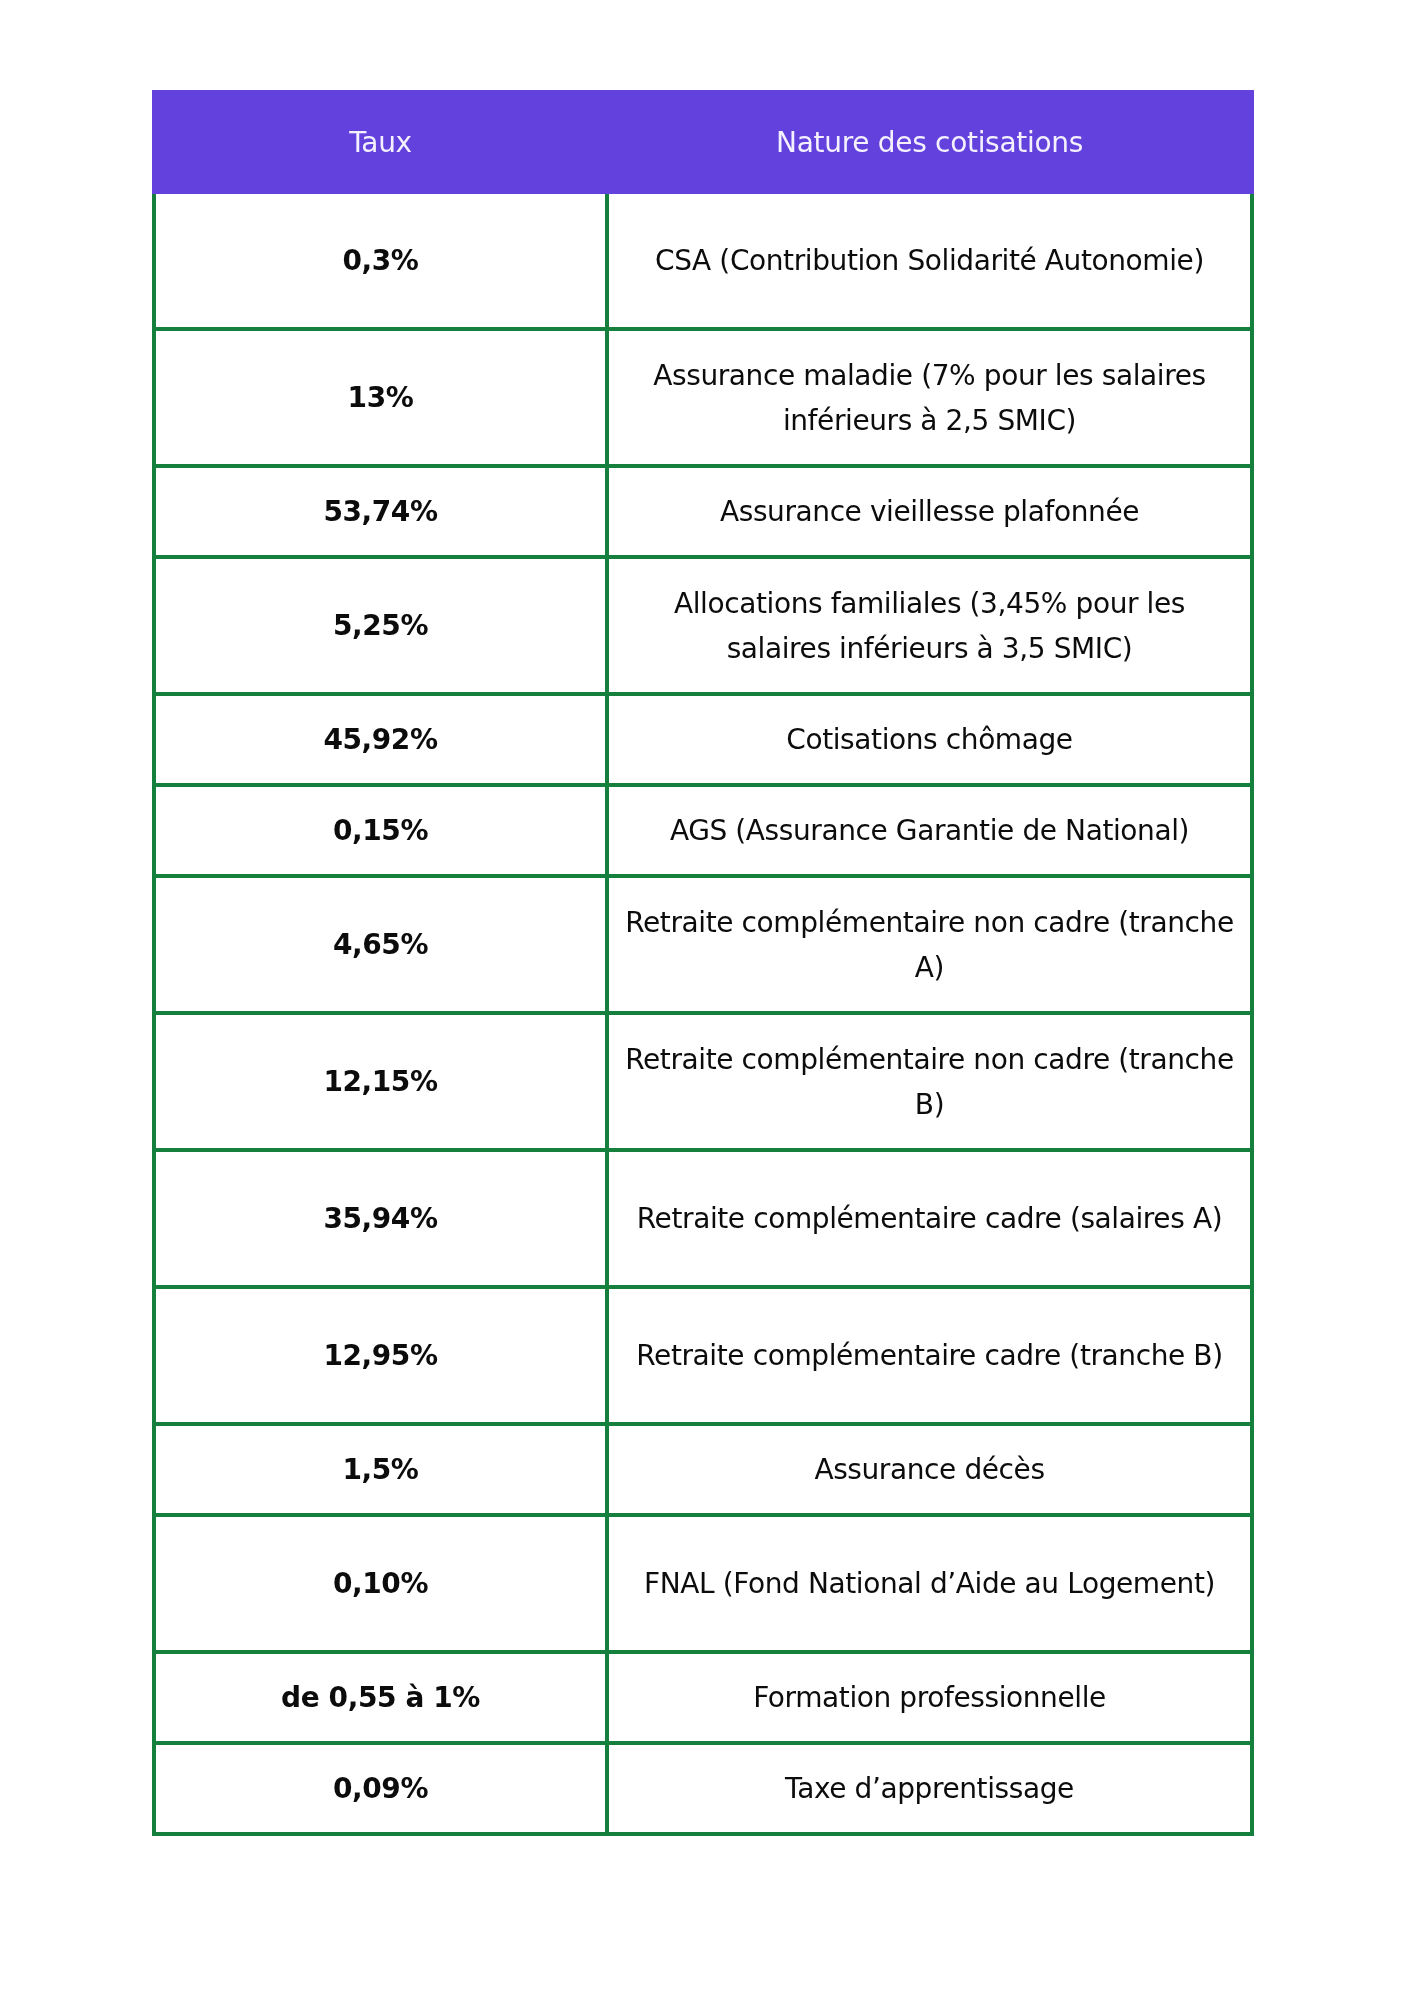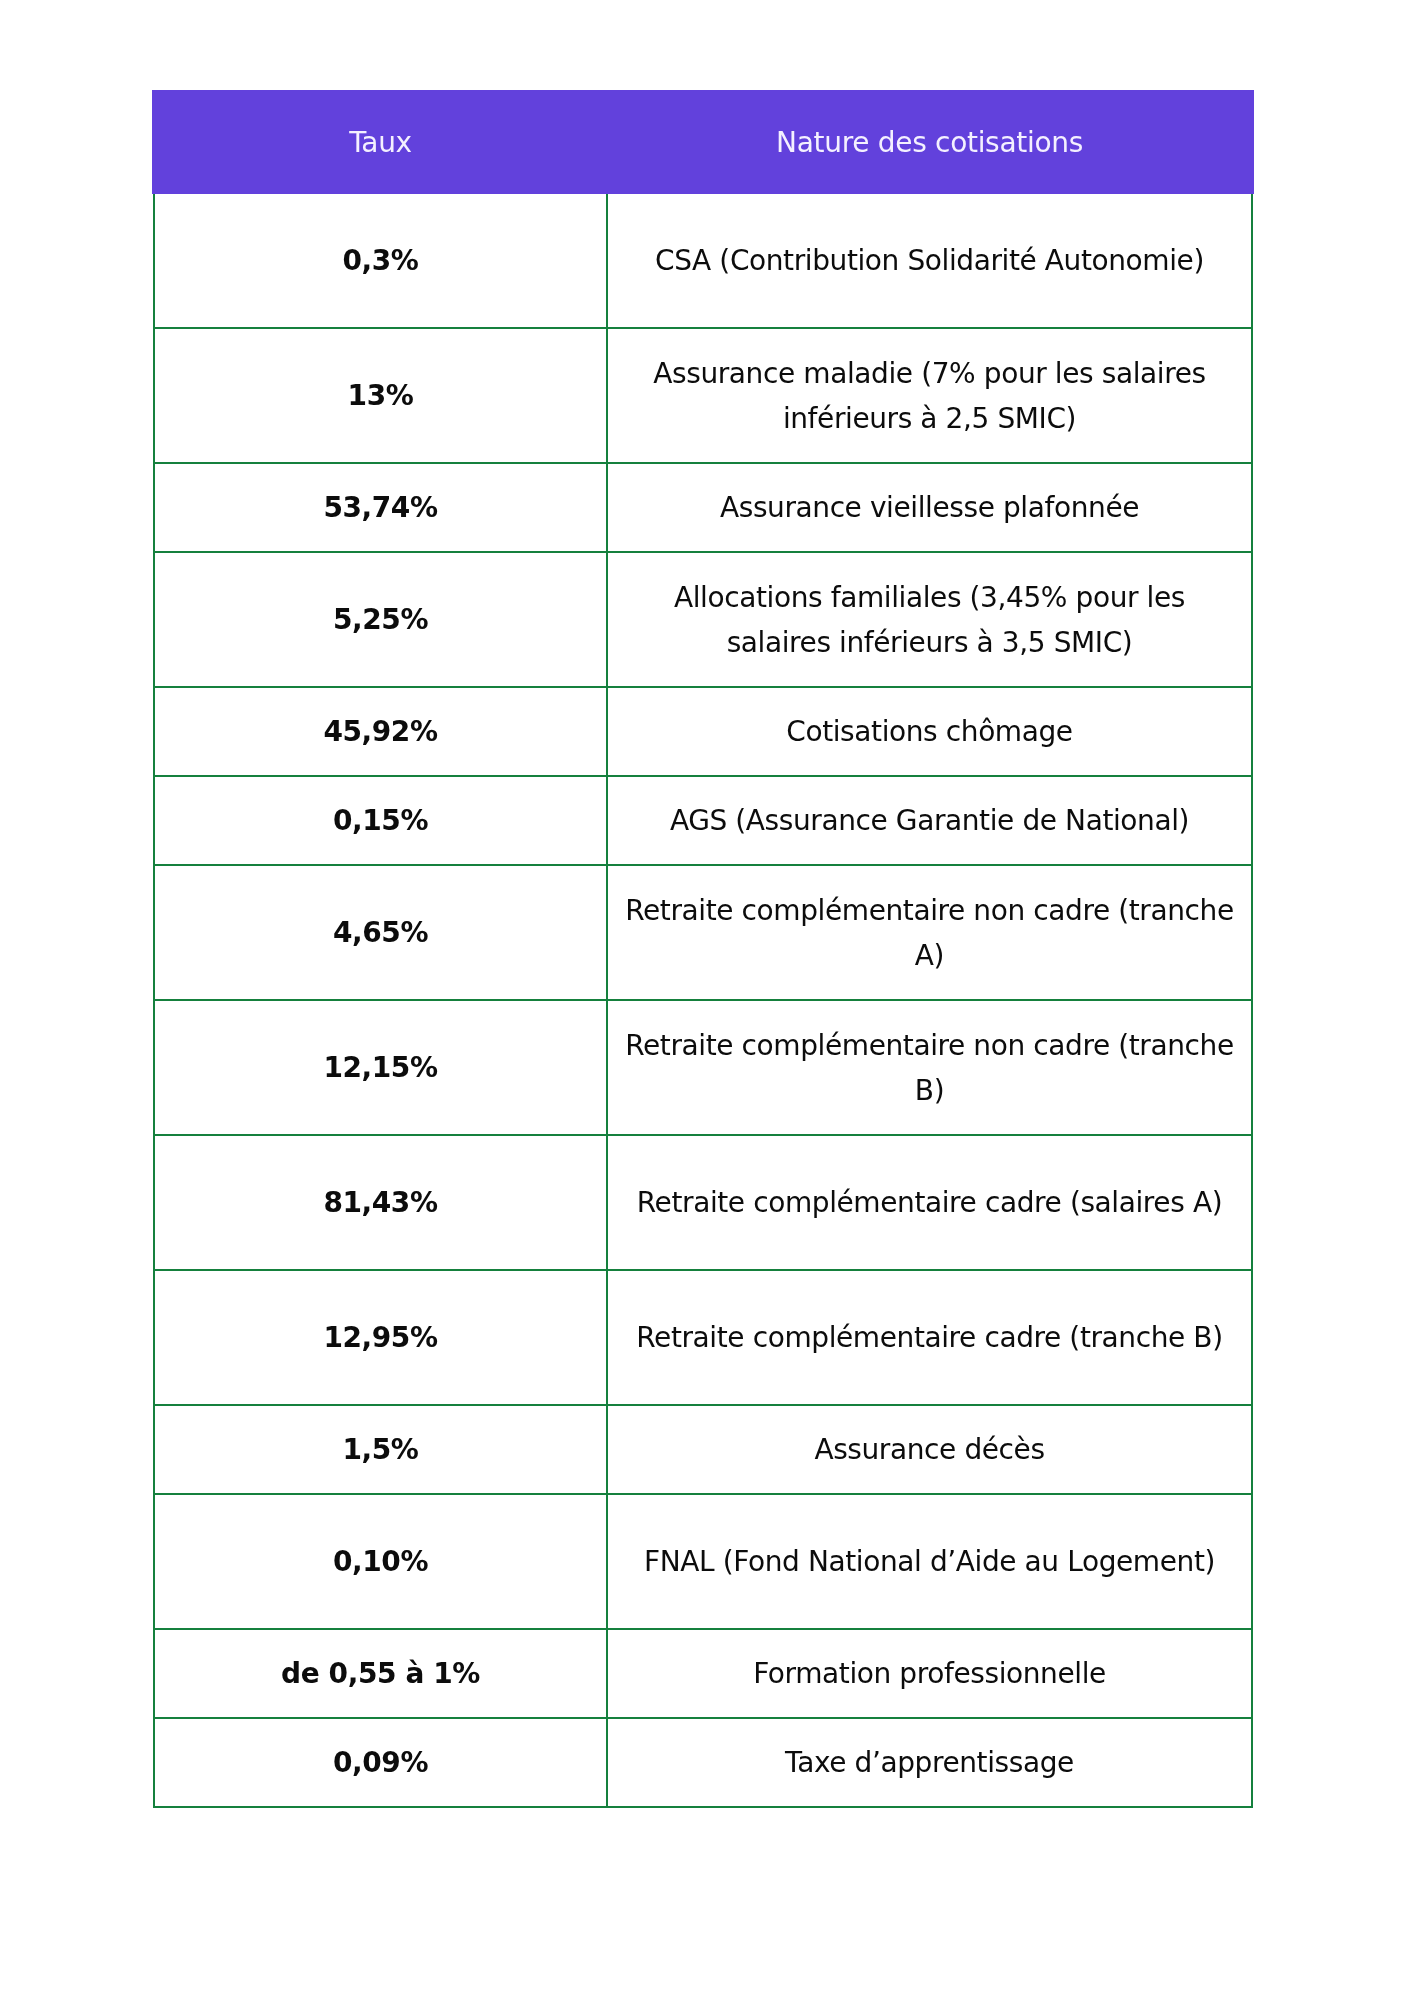--- a/index.html
+++ b/index.html
@@ -33,21 +33,21 @@
       font-weight: normal;
       font-size: 28px;
       height: 96px;
       text-align: center;
       vertical-align: middle;
       border: 4px solid #6241dc;
       padding: 0;
       letter-spacing: -0.3px;
     }
     td {
-      border: 2px solid #15803d;
+      border: 4px solid #15803d;
       text-align: center;
       vertical-align: middle;
       color: #0c0c0c;
       font-size: 28px;
       line-height: 45px;
       padding: 0 14px;
       letter-spacing: -0.4px;
     }
     td.rate {
       font-weight: bold;
@@ -98,21 +98,21 @@
       </tr>
       <tr class="two-line">
         <td class="rate">4,65%</td>
         <td>Retraite complémentaire non cadre (tranche A)</td>
       </tr>
       <tr class="two-line">
         <td class="rate">12,15%</td>
         <td>Retraite complémentaire non cadre (tranche B)</td>
       </tr>
       <tr class="two-line">
-        <td class="rate">81,43%</td>
+        <td class="rate">35,94%</td>
         <td>Retraite complémentaire cadre (salaires A)</td>
       </tr>
       <tr class="two-line">
         <td class="rate">12,95%</td>
         <td>Retraite complémentaire cadre (tranche B)</td>
       </tr>
       <tr class="one-line">
         <td class="rate">1,5%</td>
         <td>Assurance décès</td>
       </tr>

